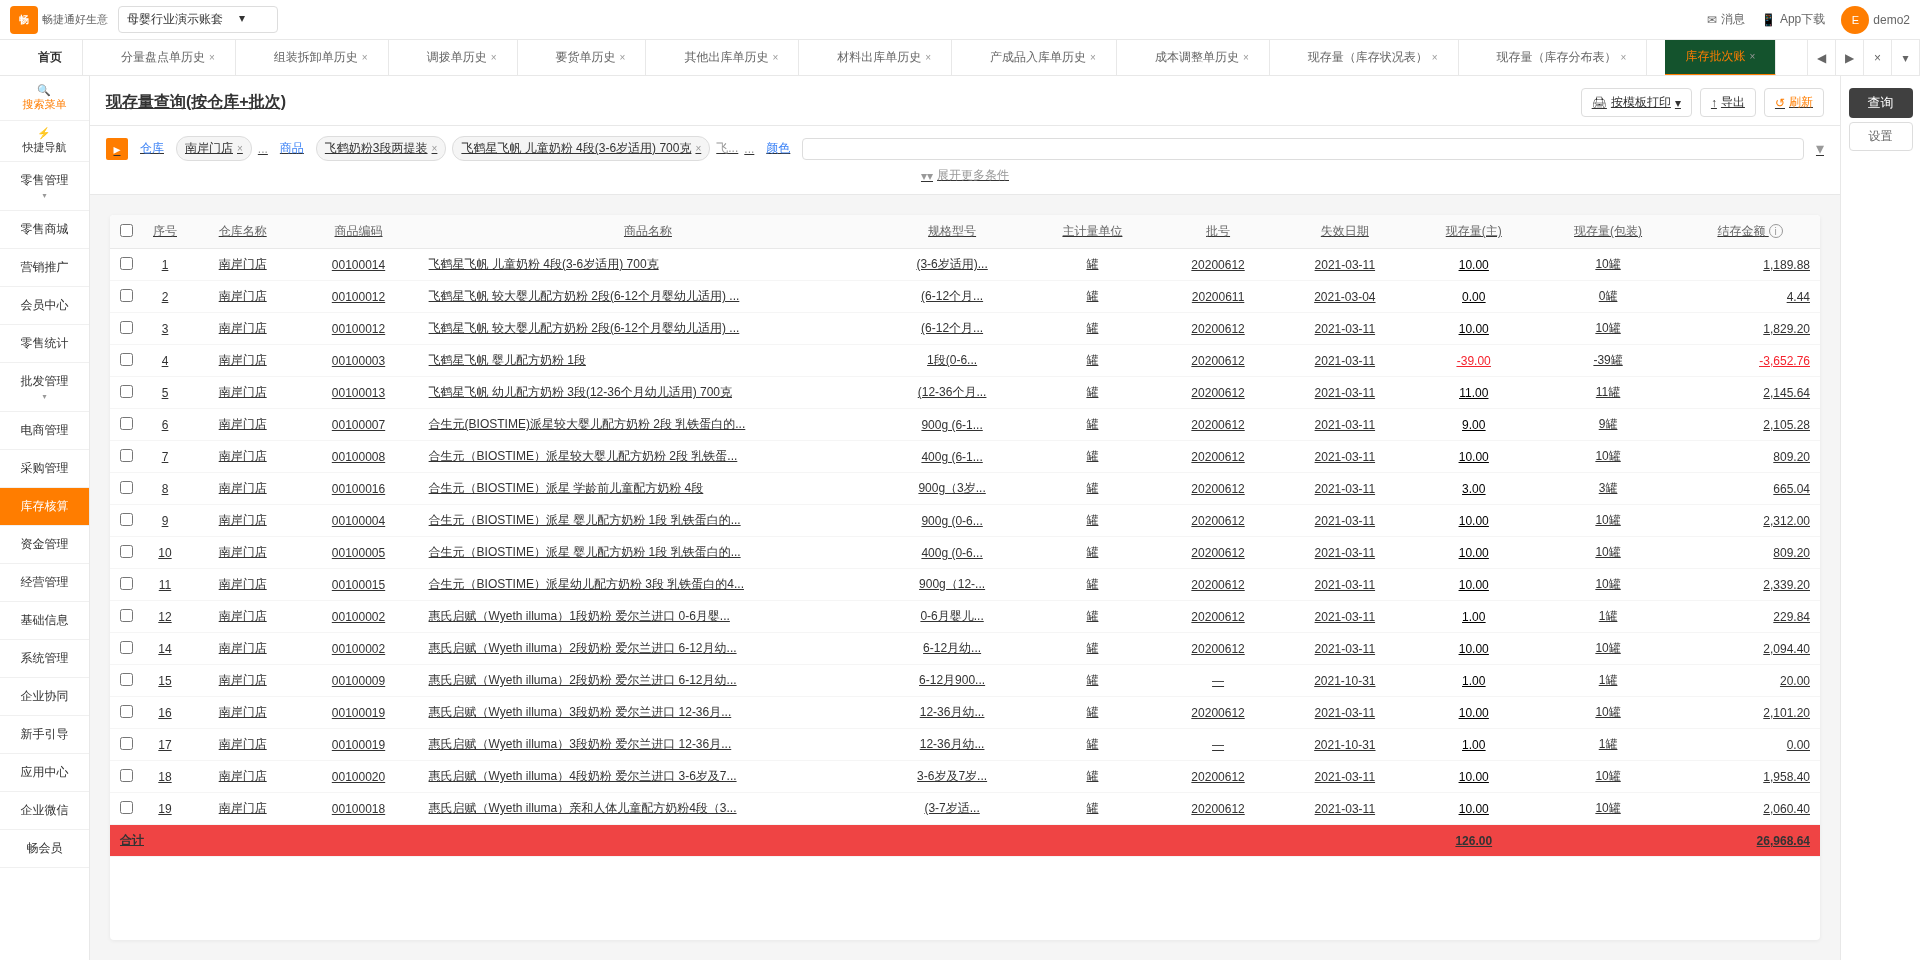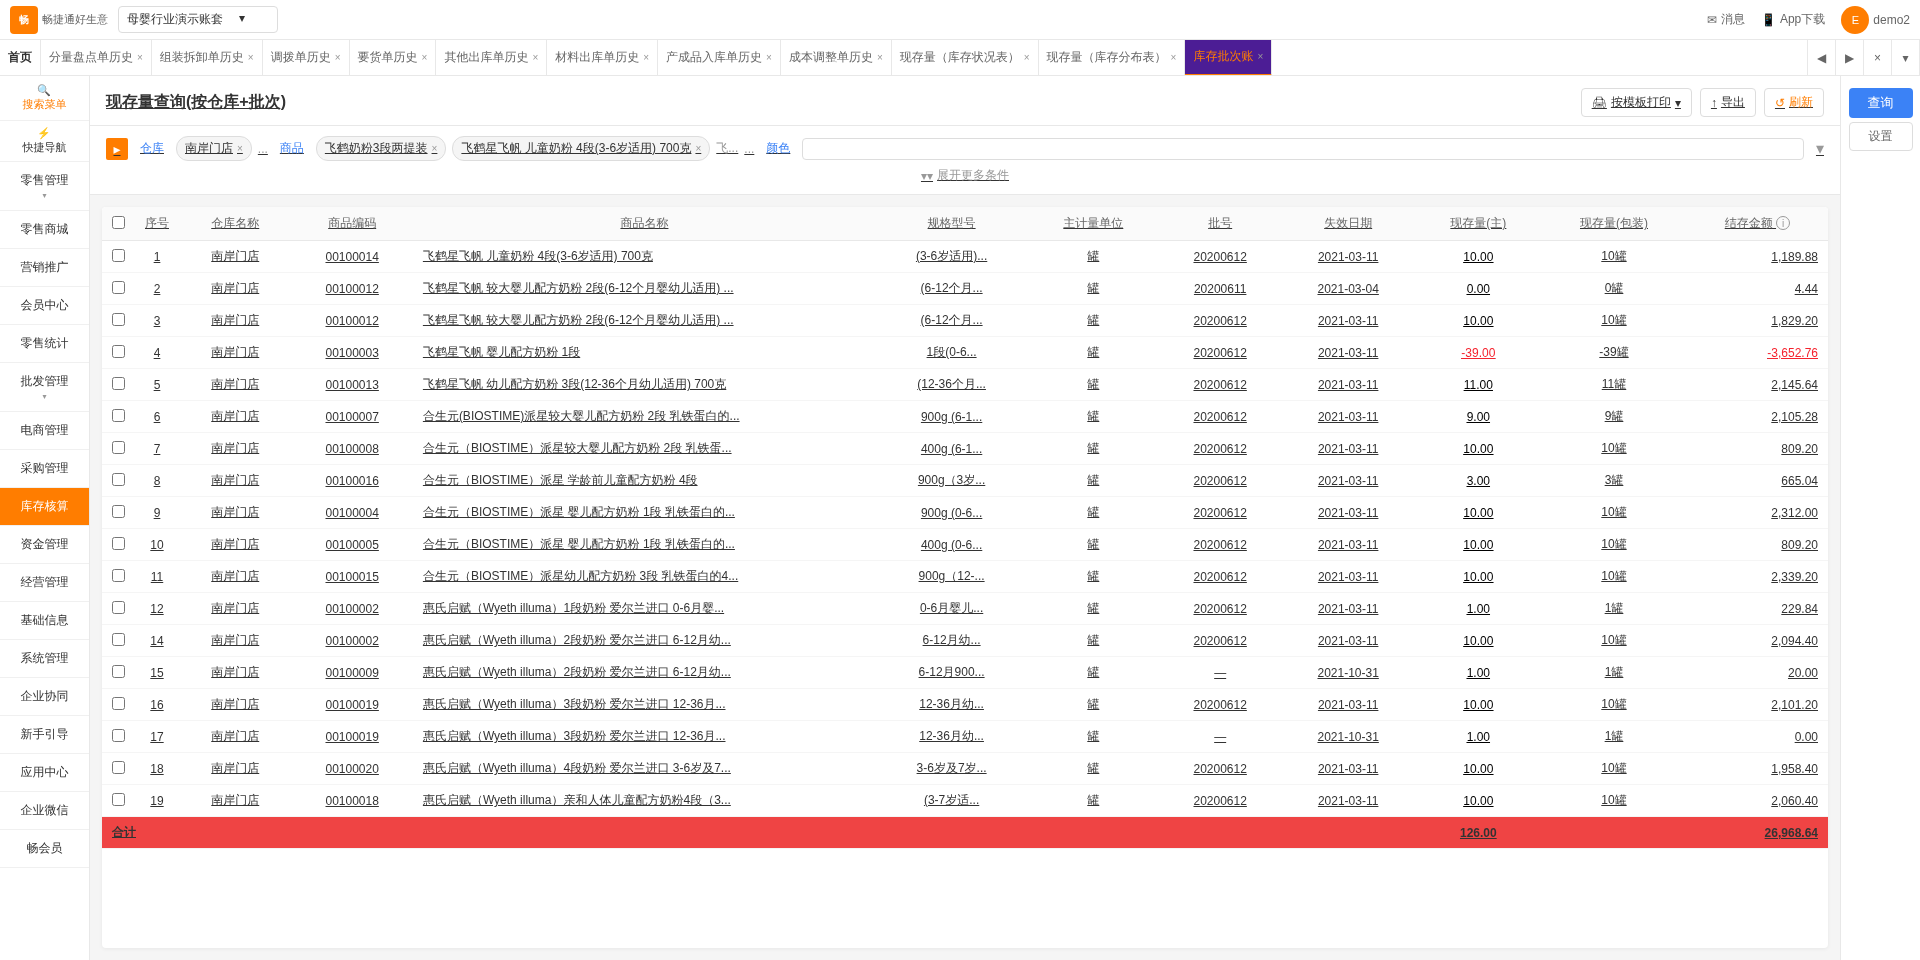--- a/index.html
+++ b/index.html
@@ -10,22 +10,22 @@
     .logo-area { display: flex; align-items: center; gap: 4px; min-width: 100px; }
     .logo-icon { width: 28px; height: 28px; background: #ff7d00; border-radius: 4px; display: flex; align-items: center; justify-content: center; color: white; font-size: 10px; font-weight: bold; }
     .logo-text { font-size: 11px; color: #666; line-height: 1.2; }
     .industry-selector { display: flex; align-items: flex-start; gap: 16px; padding: 4px 8px; border: 1px solid #ddd; border-radius: 4px; cursor: pointer; color: #333; font-size: 12px; min-width: 160px; }
     .top-right { margin-left: auto; display: flex; align-items: center; gap: 16px; }
     .top-icon-btn { display: flex; align-items: center; gap: 4px; cursor: pointer; color: #666; font-size: 12px; }
     .avatar { width: 28px; height: 28px; border-radius: 50%; background: #ff7d00; display: flex; align-items: center; justify-content: center; color: white; font-size: 11px; }
 
     
     .tab-nav { height: 36px; background: #fff; display: flex; align-items: center; border-bottom: 1px solid #e8e8e8; overflow: hidden; }
-    .tab-item { display: flex; align-items: center; gap: 4px; padding: 0 8px; height: 36px; border-right: 1px solid #e8e8e8; cursor: pointer; white-space: nowrap; font-size: 12px; color: #666; flex-shrink: 0; }
-    .tab-item.active { color: #ff7d00; border-bottom: 2px solid #ff7d00; background: #4c1d95; }
+    .tab-item { display: flex; align-items: center; gap: 4px; padding: 0 20px; height: 36px; border-right: 1px solid #e8e8e8; cursor: pointer; white-space: nowrap; font-size: 12px; color: #666; flex-shrink: 0; margin-left: 18px; }
+    .tab-item.active { color: #ff7d00; border-bottom: 2px solid #ff7d00; background: #14532d; }
     .tab-item .close-btn { color: #999; font-size: 10px; cursor: pointer; }
     .tab-item.home { color: #333; font-weight: bold; }
     .tab-nav-arrows { display: flex; align-items: center; margin-left: auto; border-left: 1px solid #e8e8e8; }
     .tab-nav-btn { width: 28px; height: 36px; display: flex; align-items: center; justify-content: center; cursor: pointer; border-right: 1px solid #e8e8e8; color: #666; }
 
     
     .main-layout { display: flex; height: calc(100vh - 76px); }
 
     
     .sidebar { width: 90px; background: #fff; border-right: 1px solid #e8e8e8; display: flex; flex-direction: column; overflow-y: auto; }
@@ -52,37 +52,37 @@
     .filter-label { font-size: 12px; color: #3b82f6; white-space: nowrap; }
     .filter-tag-group { display: flex; align-items: center; gap: 6px; flex-wrap: wrap; }
     .filter-tag { display: flex; align-items: center; gap: 4px; padding: 3px 8px; background: #f5f5f5; border: 1px solid #ddd; border-radius: 12px; font-size: 12px; color: #333; }
     .filter-tag .remove { cursor: pointer; color: #999; font-size: 10px; }
     .filter-more { color: #999; cursor: pointer; font-size: 12px; }
     .filter-input-wrap { display: flex; align-items: center; border: 1px solid #ddd; border-radius: 4px; padding: 3px 8px; background: #fff; min-width: 200px; }
     .filter-input-wrap input { border: none; outline: none; font-size: 12px; color: #333; width: 100%; background: transparent; }
     .expand-btn { display: flex; align-items: center; gap: 4px; color: #999; cursor: pointer; font-size: 12px; margin: 6px auto 0; width: fit-content; }
 
     
-    .table-wrap { flex: 1; overflow: auto; padding: 0; background: #fff; margin: 12px; border-radius: 4px; box-shadow: 0 1px 4px rgba(0,0,0,0.06); }
+    .table-wrap { flex: 1; overflow: auto; padding: 0; background: #fff; margin: 20px; border-radius: 4px; box-shadow: 0 1px 4px rgba(0,0,0,0.06); }
     
     table { width: 100%; border-collapse: collapse; font-size: 12px; }
     thead tr { background: #fafafa; border-bottom: 1px solid #e8e8e8; }
     th { padding: 8px 10px; text-align: center; color: #666; font-weight: normal; border-bottom: 1px solid #e8e8e8; white-space: nowrap; }
     td { padding: 7px 10px; text-align: center; border-bottom: 1px solid #f5f5f5; color: #333; white-space: nowrap; }
     .td-left { text-align: left; }
     .td-underline { text-decoration: underline; cursor: pointer; color: #000000; }
     .td-red { color: #f5222d; text-decoration: underline; cursor: pointer; }
     .td-num { text-align: right; }
     .footer-row td { background: #ef4444; font-weight: bold; border-top: 1px solid #e8e8e8; }
     .th-checkbox { width: 32px; }
     .th-num { width: 40px; }
 
     
     .right-panel { width: 80px; background: #fff; border-left: 1px solid #e8e8e8; display: flex; flex-direction: column; align-items: center; padding-top: 12px; gap: 4px; }
-    .btn-query { background: #3b82f6; color: white; border: none; border-radius: 4px; padding: 6px 16px; font-size: 13px; cursor: pointer; width: 64px; }
+    .btn-query { background: #404040; color: white; border: none; border-radius: 4px; padding: 6px 16px; font-size: 13px; cursor: pointer; width: 64px; }
     .btn-setting { background: #fff; color: #666; border: 1px solid #ddd; border-radius: 4px; padding: 5px 14px; font-size: 12px; cursor: pointer; width: 64px; }
 
     
     ::-webkit-scrollbar { width: 6px; height: 6px; }
     ::-webkit-scrollbar-track { background: #f1f1f1; }
     ::-webkit-scrollbar-thumb { background: #ccc; border-radius: 3px; }
     .info-icon { display: inline-block; width: 14px; height: 14px; border-radius: 50%; border: 1px solid #999; text-align: center; line-height: 13px; font-size: 10px; color: #999; cursor: pointer; }
   </style>
 </head>
 <body>

